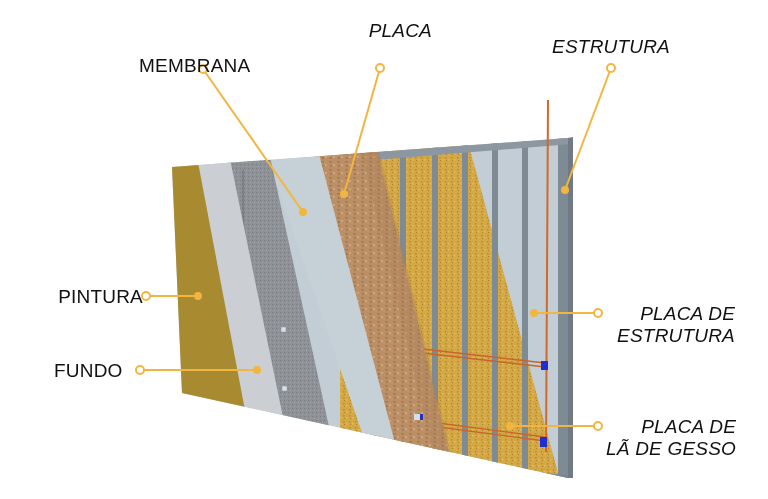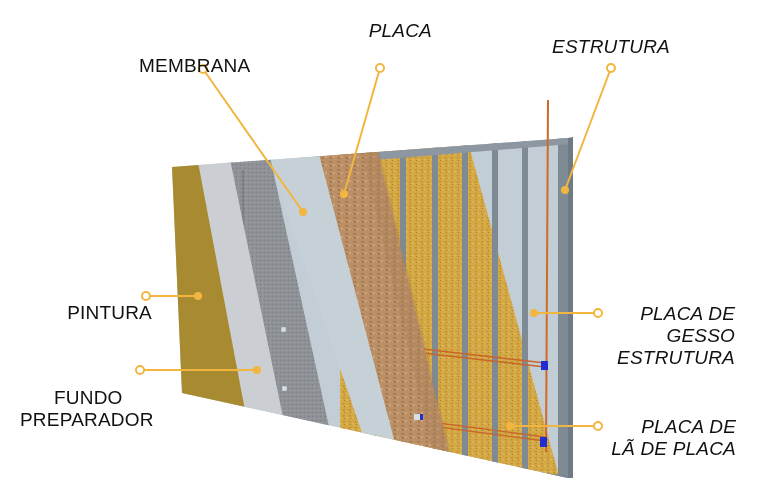--- a/index.html
+++ b/index.html
@@ -132,31 +132,29 @@
 </div>
 
 <div class="label center" style="left:342px; top:20px; width:90px;">
   <span>PLACA</span>
 </div>
 
 <div class="label center" style="left:540px; top:36px; width:130px;">
   <span>ESTRUTURA</span>
 </div>
 
-<div class="label right" style="left:42px; top:286px; width:110px;margin-top:16px;">
+<div class="label right" style="left:33px; top:286px; width:110px;">
   <span>PINTURA</span>
 </div>
 
-<div class="label" style="left:20px; top:360px; width:150px;margin-top:27px;">
+<div class="label" style="left:20px; top:360px; width:150px;">
   <span style="padding-left:34px;">FUNDO</span>
-  <span>PREPARADOR</span>
 </div>
 
 <div class="label center" style="left:585px; top:303px; width:150px;">
   <span>PLACA DE</span>
-  <span>GESSO</span>
   <span>ESTRUTURA</span>
 </div>
 
 <div class="label center" style="left:586px; top:416px; width:150px;">
   <span>PLACA DE</span>
-  <span>LÃ DE PLACA</span>
+  <span>LÃ DE GESSO</span>
 </div>
 
 </body></html>

